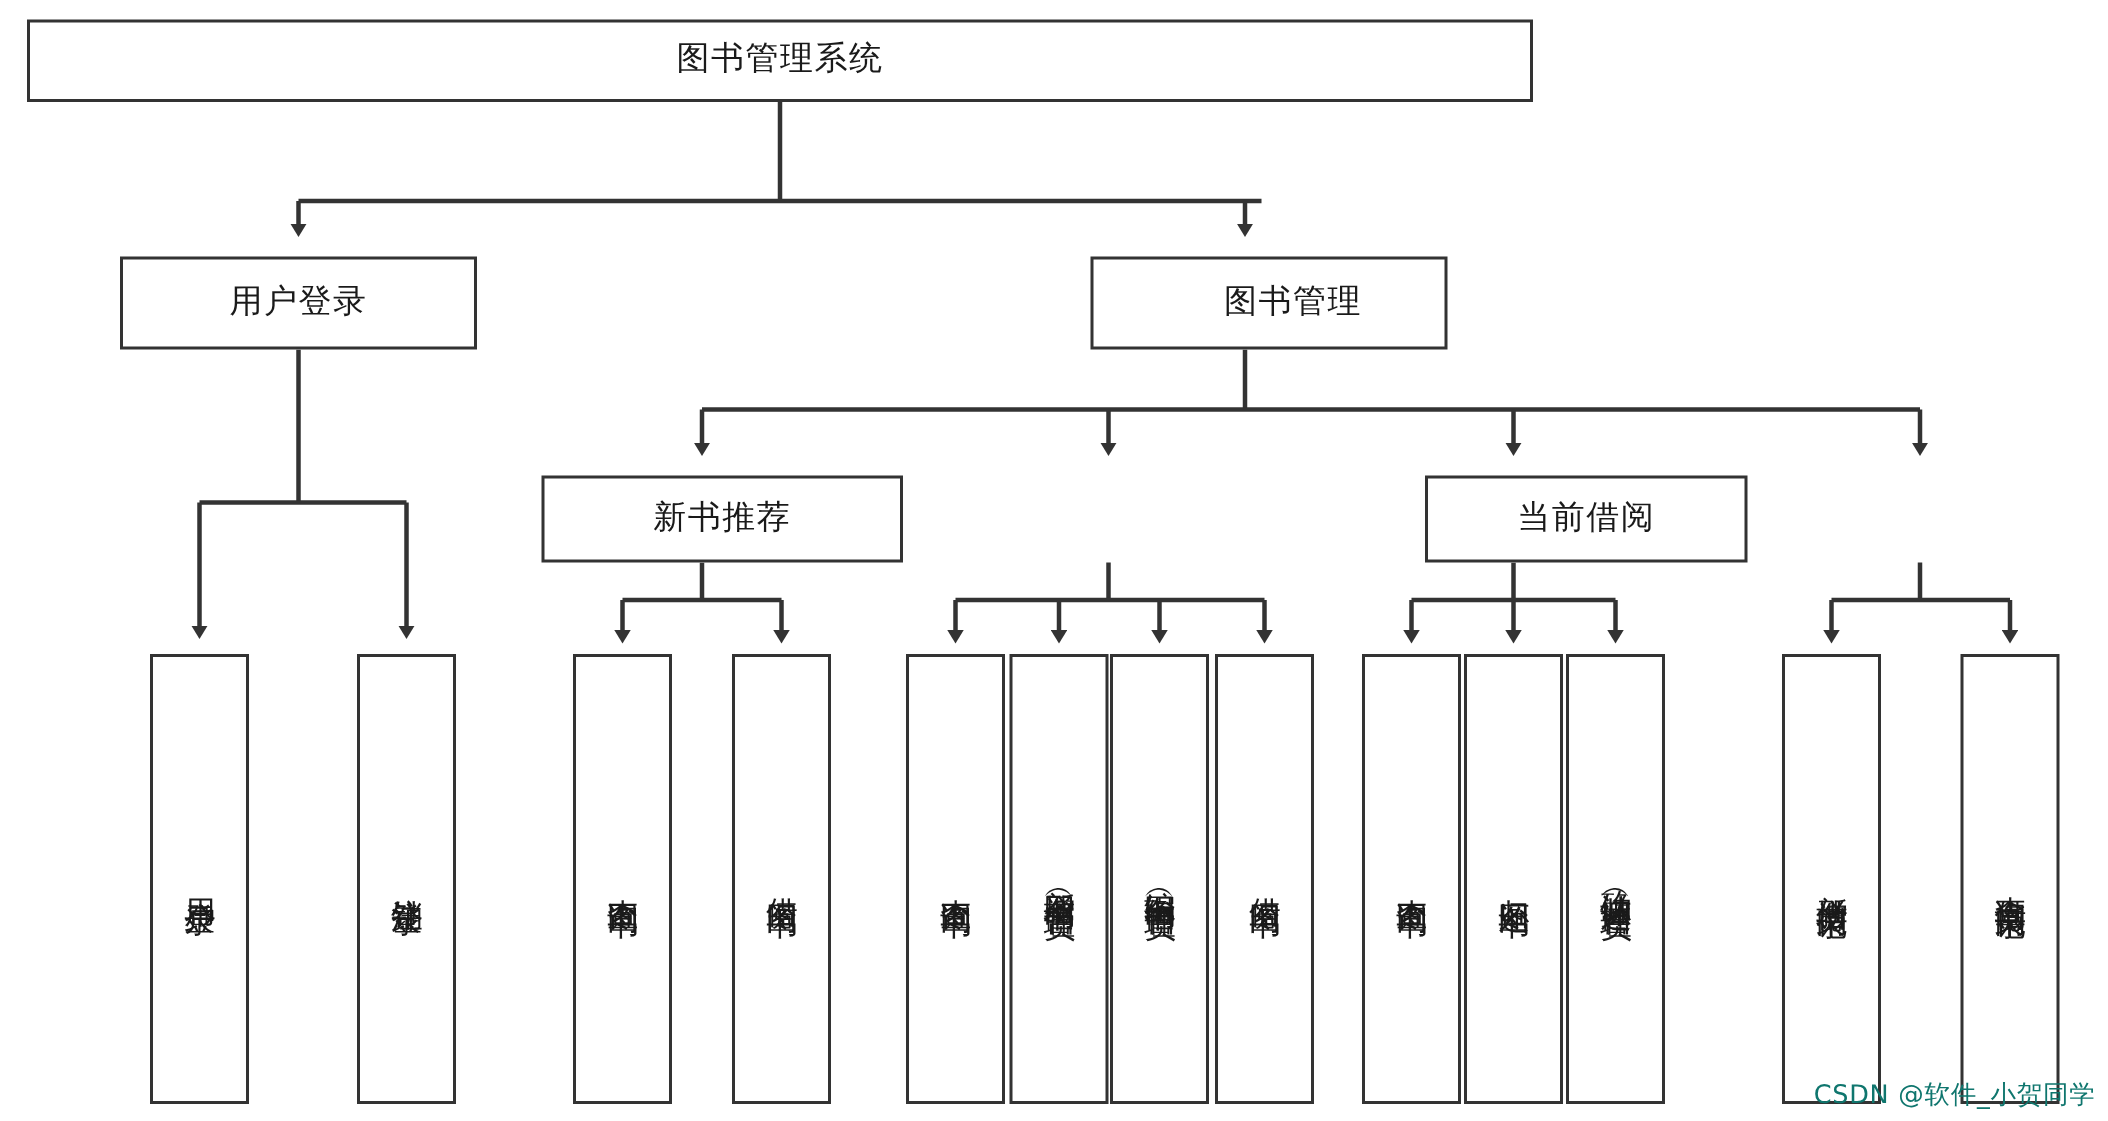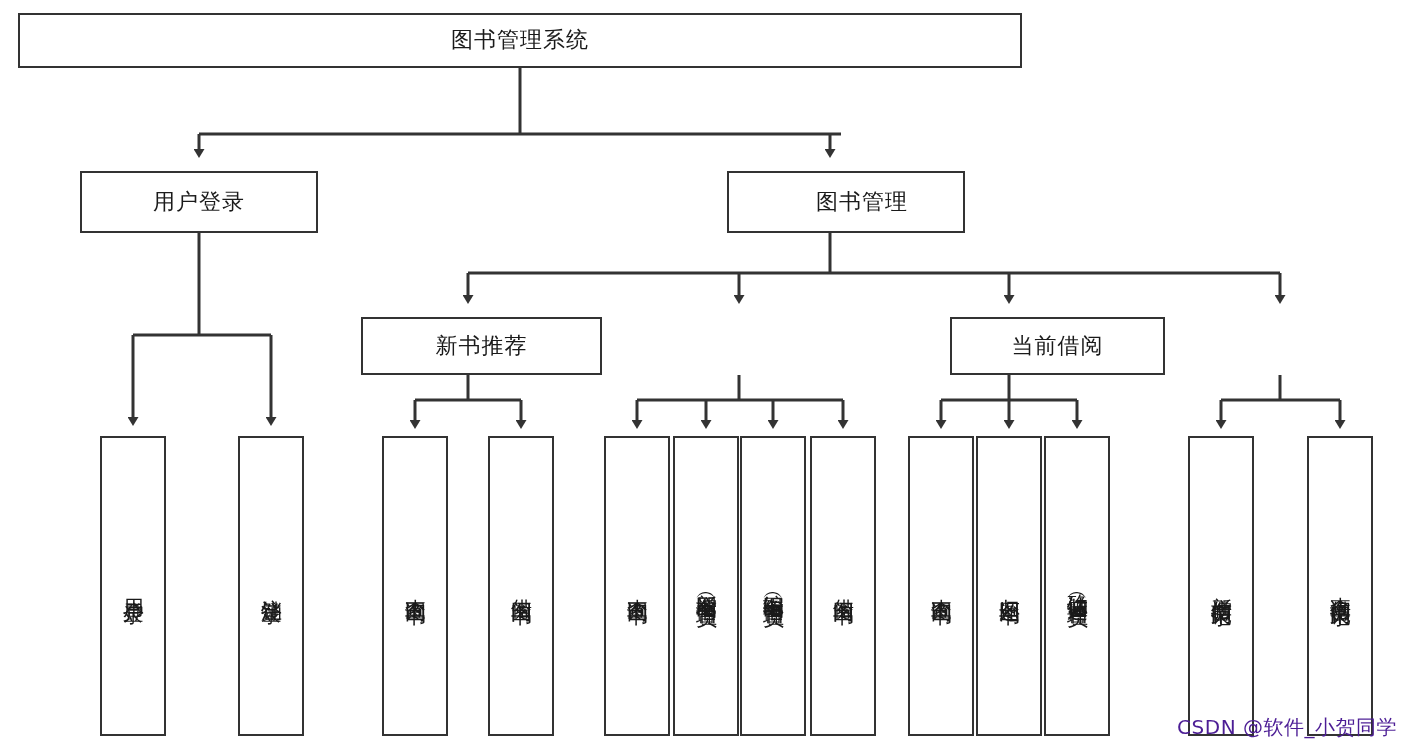--- a/index.html
+++ b/index.html
@@ -55,22 +55,22 @@
     text-orientation: upright;
     white-space: nowrap;
     line-height: 1.18;
     letter-spacing: 2px;
     display: block;
   }
   .watermark {
     position: absolute;
     right: 8px;
     bottom: 6px;
-    font-size: 20px;
-    color: #4c1d95;
+    font-size: 17px;
+    color: #0f766e;
     letter-spacing: 0.5px;
     white-space: nowrap;
     font-family: "DejaVu Sans", "Liberation Sans", sans-serif;
   }
 </style>
 </head>
 <body>
 
 <div id="canvas">
 

